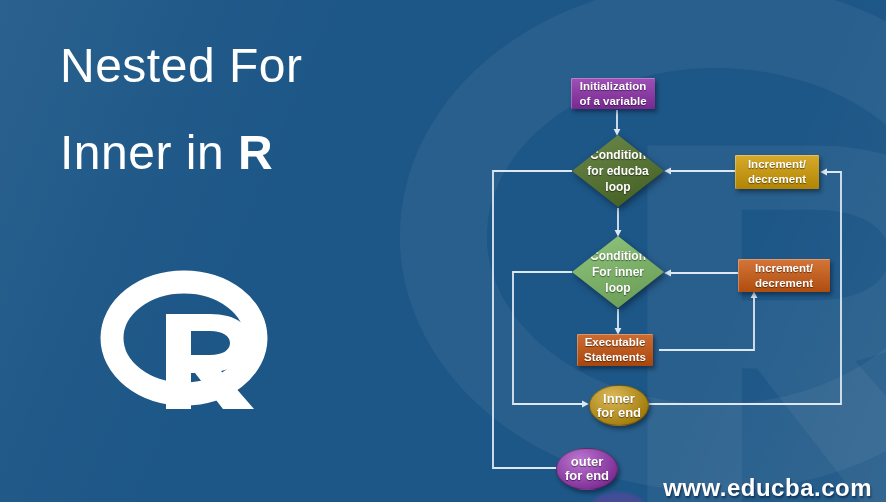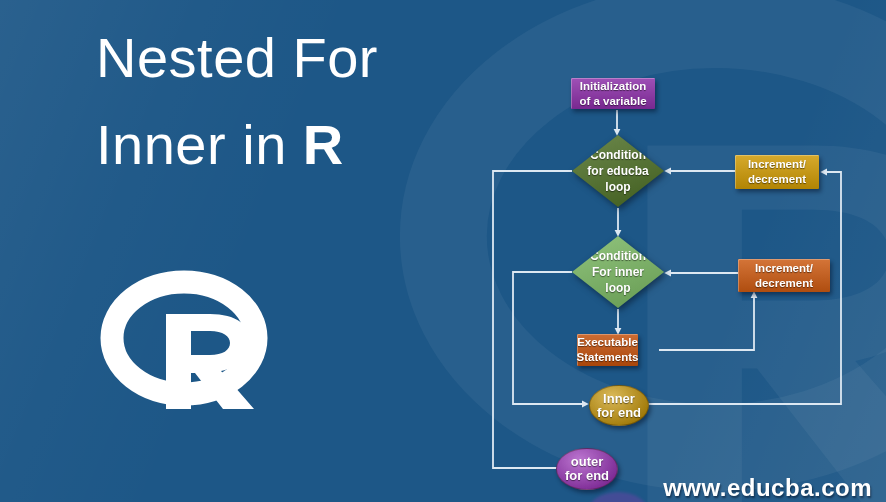--- a/index.html
+++ b/index.html
@@ -6,38 +6,37 @@
   .stage{
     position:relative; width:886px; height:502px; overflow:hidden;
     background-color:var(--background,#1d5787);
     background-image:
       linear-gradient(112deg, rgba(255,255,255,0.06) 0%, rgba(255,255,255,0.02) 18%, rgba(255,255,255,0) 33%),
       linear-gradient(292deg, rgba(255,255,255,0.05) 0%, rgba(255,255,255,0) 22%);
     font-family:"Liberation Sans", sans-serif;
   }
   .watermark{position:absolute; left:398px; top:-36px; pointer-events:none;}
   .title{
-    position:absolute; left:60px; top:14px; color:#fff;
-    font-size:56px; line-height:87px; font-weight:300; letter-spacing:0.5px;
+    position:absolute; left:60px; top:22px; color:#fff;
+    font-size:48px; line-height:87px; font-weight:300; letter-spacing:0.5px;
     text-rendering:optimizeLegibility;
-    margin-left:36px;
   }
   .title .emph{font-weight:700;}
   .r-logo{position:absolute; left:100px; top:266px;}
   .footer-url{
     position:absolute; right:14px; top:474px; color:#fff;
     font-size:24px; font-weight:700; letter-spacing:0.5px;
     text-shadow:1px 2px 2px rgba(0,10,25,.5);
   }
   
   .connectors{position:absolute; left:0; top:0; pointer-events:none;}
   .connectors path{fill:none; stroke:var(--connector,#dde8f2); stroke-width:1.8px;}
   #arr path{fill:var(--connector,#dde8f2); stroke:none;}
   .node{
-    position:absolute; display:flex; flex-direction:column; justify-content:center; align-items:center;
+    position:absolute; display:flex; flex-direction:column; justify-content:center; 
     color:#fff; font-weight:700; text-align:center;
     text-shadow:0 1px 1px rgba(0,0,0,.5);
   }
   .node span{display:block;}
   .box{
     font-size:11.5px; line-height:15px; border-radius:1px;
     background-image:linear-gradient(rgba(255,255,255,.16), rgba(0,0,0,.14));
     box-shadow:2px 3px 4px rgba(2,12,30,.45), inset 1px 1px 0 rgba(255,255,255,.28);
   }
   .diamond-wrap{position:absolute; filter:drop-shadow(2px 3px 3px rgba(2,12,30,.5));}
@@ -55,21 +54,21 @@
     box-shadow:2px 3px 4px rgba(2,12,30,.45);
   }
   
   #n-init      {left:571px; top:78px;  width:84px; height:31px; background-color:var(--node-init);}
   #n-cond-outer{left:572px; top:135px; width:92px; height:72px;}
   #n-cond-outer .diamond{background-color:var(--node-cond-outer);}
   #n-incr-outer{left:735px; top:155px; width:84px; height:34px; background-color:var(--node-incr-outer);}
   #n-cond-inner{left:572px; top:236px; width:92px; height:72px;}
   #n-cond-inner .diamond{background-color:var(--node-cond-inner);}
   #n-incr-inner{left:738px; top:259px; width:92px; height:33px; background-color:var(--node-incr-inner);}
-  #n-exec      {left:577px; top:334px; width:61px; height:32px; background-color:var(--node-exec);}
+  #n-exec      {left:577px; top:334px; width:76px; height:32px; background-color:var(--node-exec);}
   #n-inner-end {left:589px; top:385px; width:58px; height:39px; background-color:var(--node-inner-end);}
   #n-outer-end {left:556px; top:448px; width:60px; height:40px; background-color:var(--node-outer-end);}
   .reflection{
     position:absolute; left:588px; top:492px; width:60px; height:40px; border-radius:50%;
     background-color:var(--node-outer-end); opacity:.30; filter:blur(1.5px); transform:scaleY(-1);
   }
 </style>
 </head>
 <body>
 

